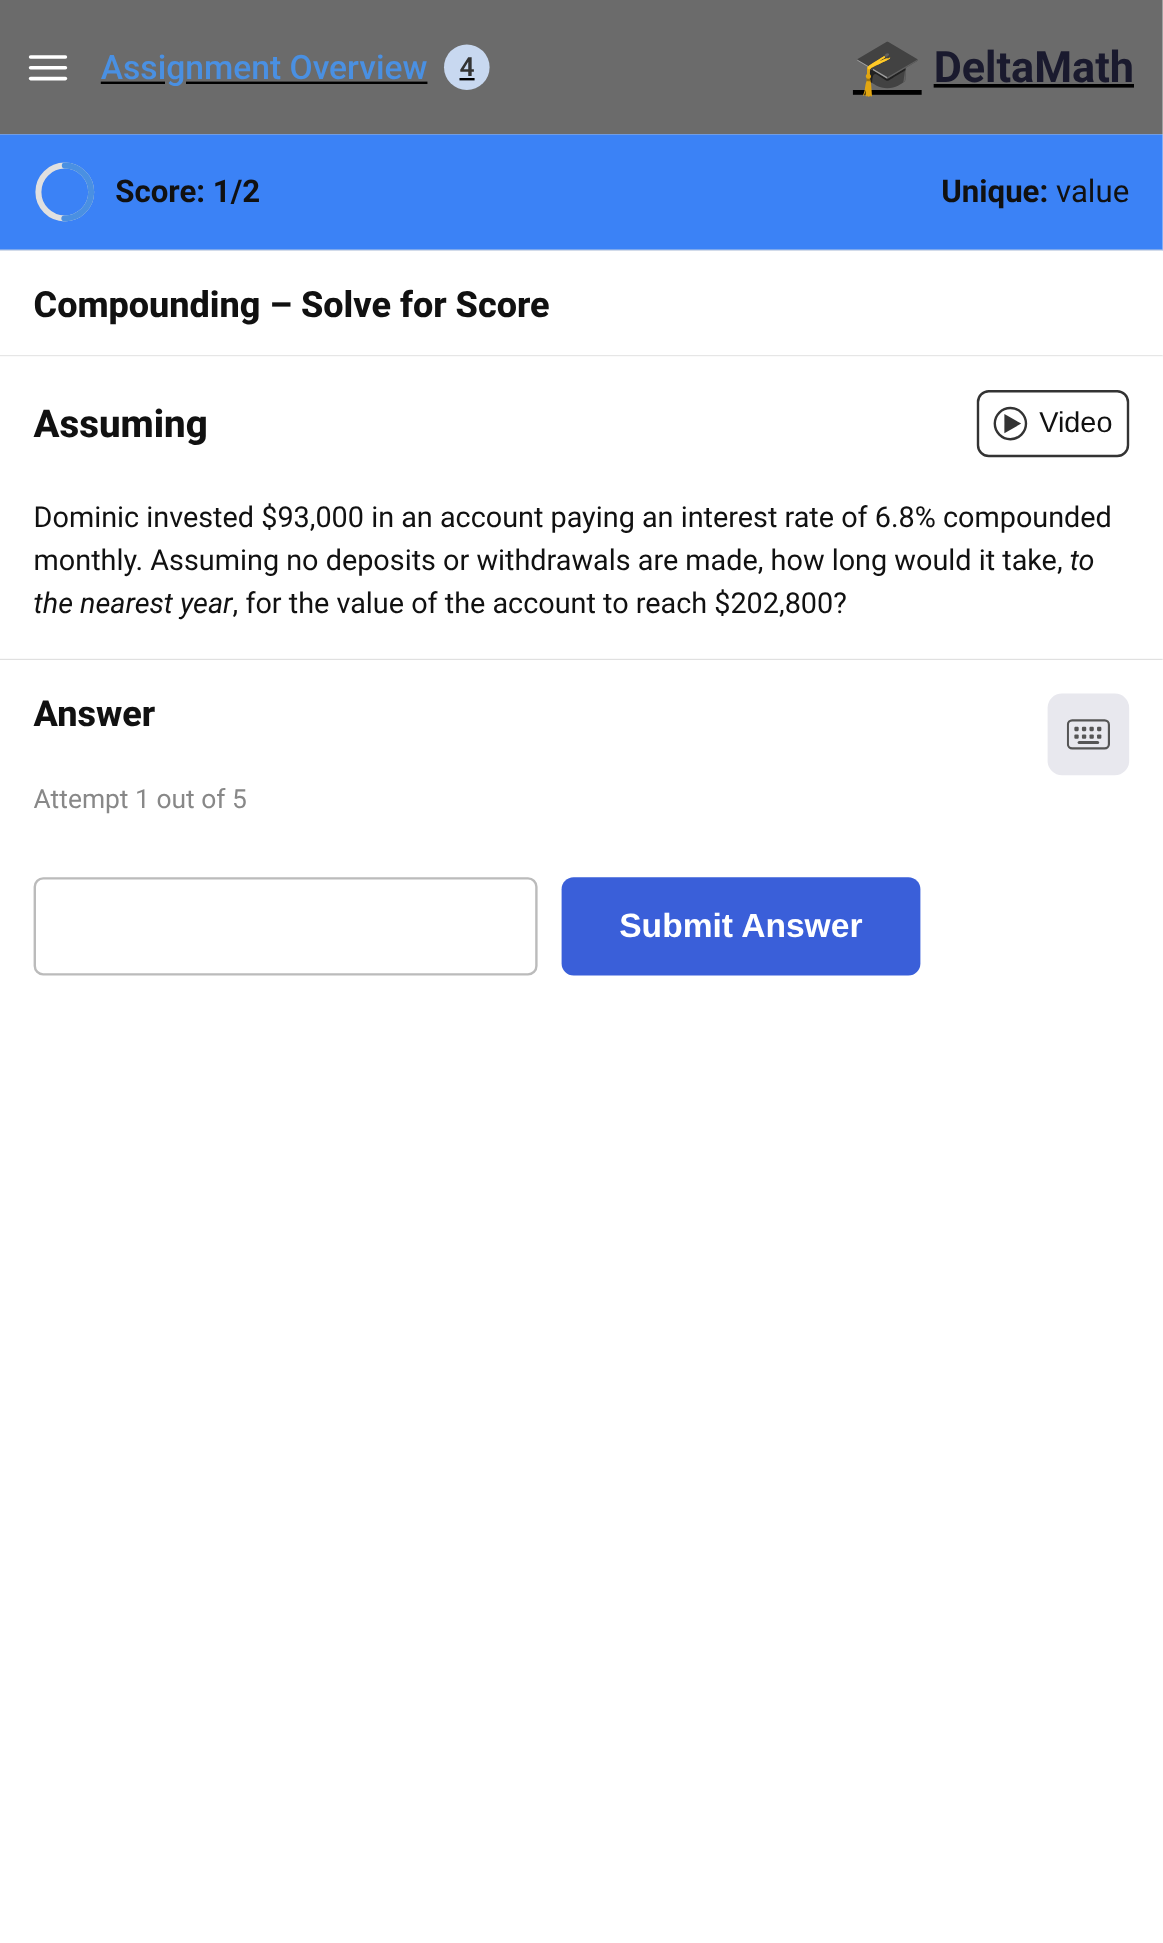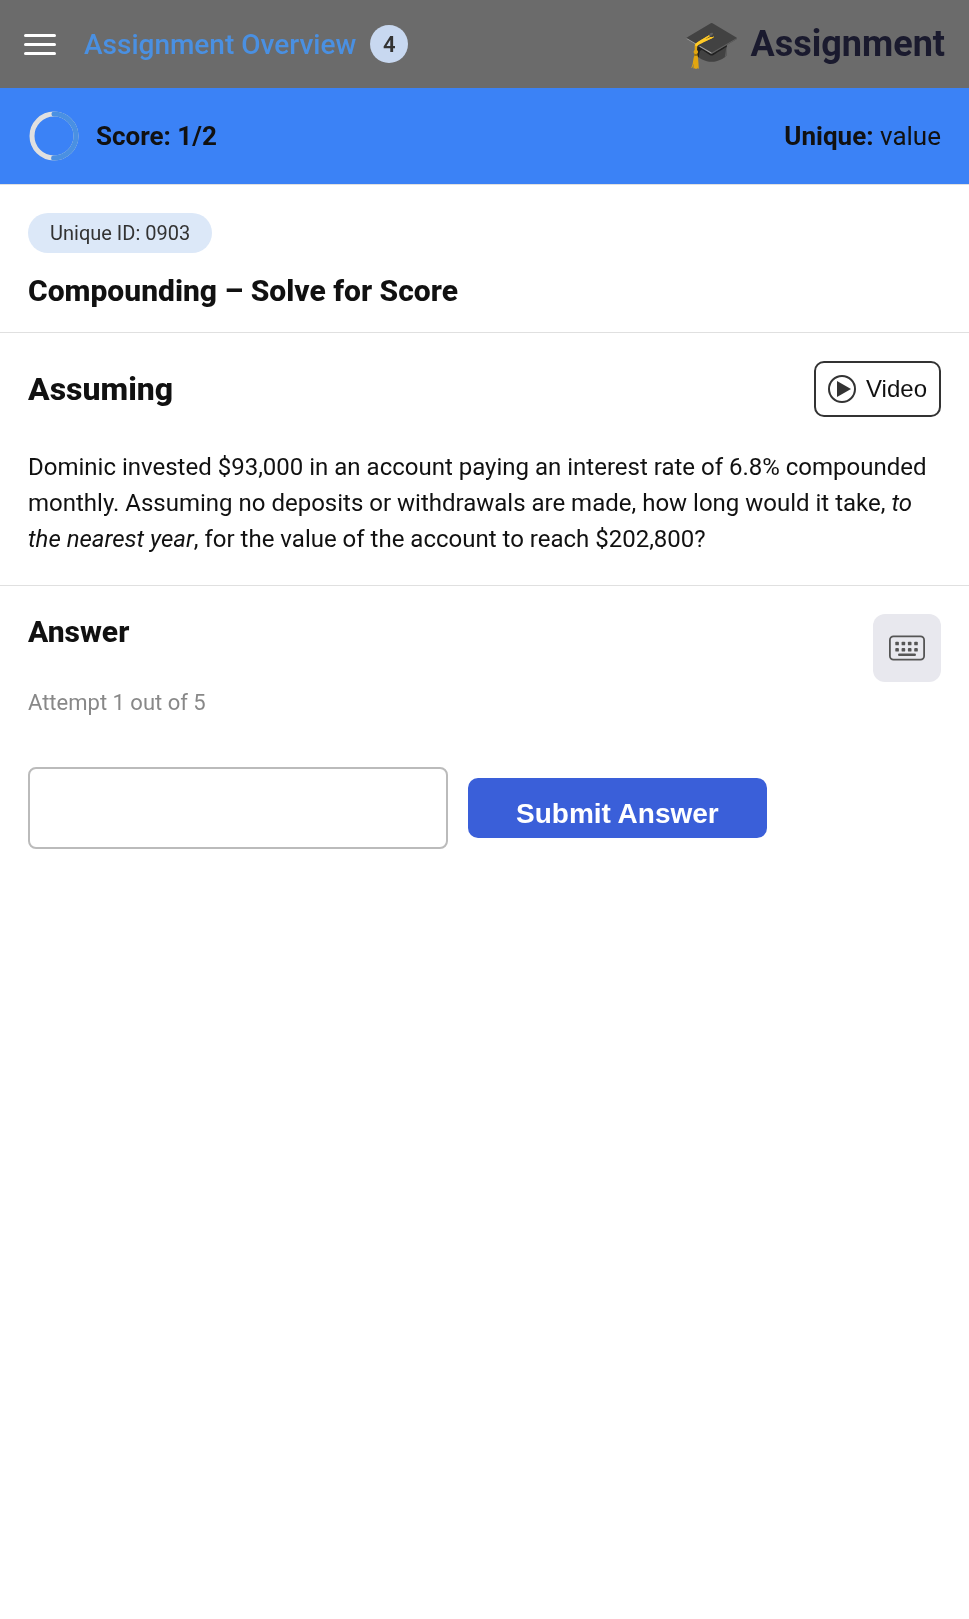--- a/index.html
+++ b/index.html
@@ -15,21 +15,22 @@
       min-height: 1619px;
       overflow-x: hidden;
     }
 
     
     .header {
       background: #6b6b6b;
       display: flex;
       align-items: center;
       padding: 18px 24px;
-      height: 88px;
+      height: 112px;
+      text-decoration: underline;
     }
 
     .hamburger-icon {
       display: flex;
       flex-direction: column;
       gap: 6px;
       cursor: pointer;
       margin-right: 28px;
     }
 
@@ -264,40 +265,40 @@
 
     .submit-btn {
       background: #3a5fd9;
       color: #fff;
       border: none;
       border-radius: 10px;
       font-size: 28px;
       font-weight: 600;
       padding: 20px 48px;
       cursor: pointer;
-      height: 60px;
+      height: 82px;
     }
   </style>
 </head>
 <body>
 
 <header class="header">
   <div class="hamburger-icon">
     <span></span>
     <span></span>
     <span></span>
   </div>
 
   <a class="assignment-overview-link">Assignment Overview</a>
 
   <div class="badge">4</div>
 
   <div class="logo-area">
     <span style="font-size:46px;">🎓</span>
-    <span class="logo-text">Assignment</span>
+    <span class="logo-text">DeltaMath</span>
   </div>
 </header>
 
 <div class="score-bar">
   <div class="score-left">
     <div class="score-circle">
       <svg width="52" height="52" viewBox="0 0 52 52">
         <circle cx="26" cy="26" r="22" fill="none" stroke="#e0e0e0" stroke-width="5"></circle>
         <circle cx="26" cy="26" r="22" fill="none" stroke="#4a90e2" stroke-width="5" stroke-dasharray="69.1 138.2" stroke-linecap="round"></circle>
       </svg>
@@ -305,21 +306,20 @@
     <span class="score-text">
       <span>Score:</span> <span>1/2</span>
     </span>
   </div>
   <div class="penalty-text">
     <strong>Unique:</strong> <span>value</span>
   </div>
 </div>
 
 <div class="question-section">
-  <div class="unique-id-badge">Unique ID: 0903</div>
   <div class="topic-title">Compounding – Solve for Score</div>
 </div>
 
 <div class="question-content">
   <div class="question-header">
     <span class="question-label">Assuming</span>
     <button class="video-btn">
       <div class="play-icon">
         <div class="play-triangle"></div>
       </div>

